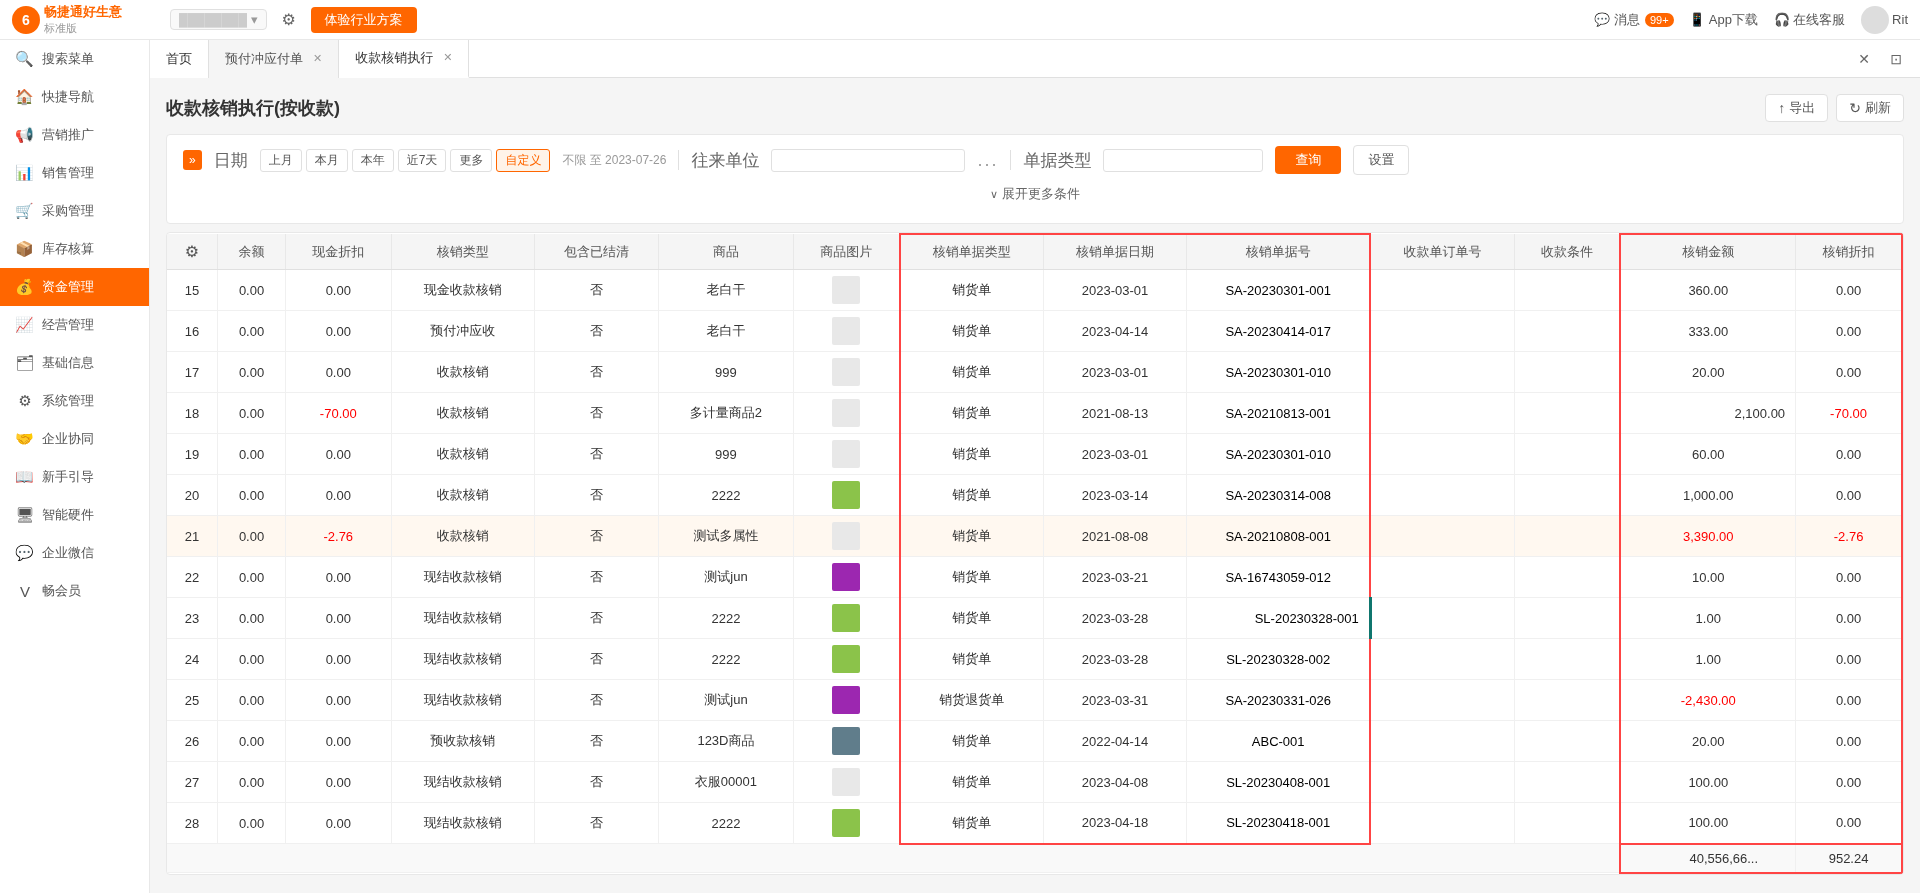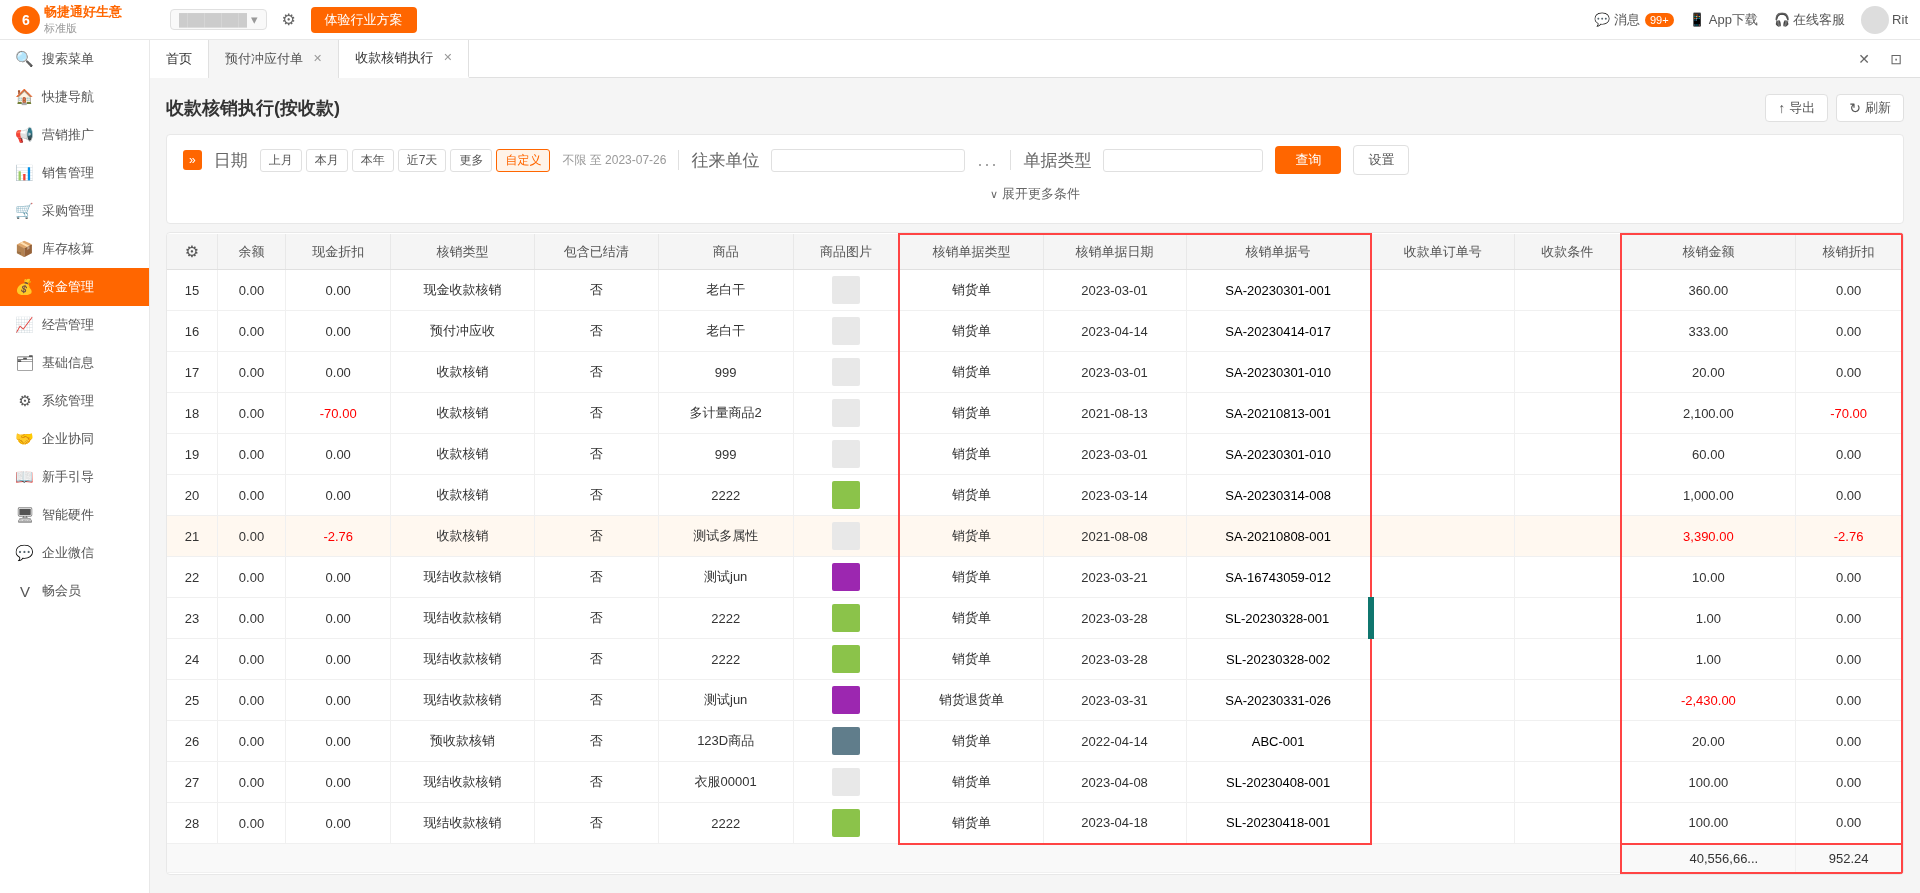--- a/index.html
+++ b/index.html
@@ -359,21 +359,21 @@
     <td>否</td>
     <td>多计量商品2</td>
     <td>
       <span style="display:inline-block;width:28px;height:28px;background:#e8e8e8;border-radius:2px;vertical-align:middle;"></span>
     </td>
     <td style="border-left:2px solid #ff4444;">销货单</td>
     <td style="">2021-08-13</td>
     <td style="border-right:2px solid #ff4444;"><a class="link-cell">SA-20210813-001</a></td>
     <td></td>
     <td></td>
-    <td style="border-left:2px solid #ff4444;" class="">2,100.00</td>
+    <td style="border-left:2px solid #ff4444;text-align:right;" class="">2,100.00</td>
     <td style="border-right:2px solid #ff4444;" class="negative">-70.00</td>
   </tr>
               <tr>
     <td>19</td>
     <td>0.00</td>
     <td class="">0.00</td>
     <td>收款核销</td>
     <td>否</td>
     <td>999</td>
     <td>
@@ -446,21 +446,21 @@
     <td>0.00</td>
     <td class="">0.00</td>
     <td>现结收款核销</td>
     <td>否</td>
     <td>2222</td>
     <td>
       <span style="display:inline-block;width:28px;height:28px;background:#8BC34A;border-radius:2px;vertical-align:middle;"></span>
     </td>
     <td style="border-left:2px solid #ff4444;">销货单</td>
     <td style="">2023-03-28</td>
-    <td style="border-right:6px solid #0f766e;"><a class="link-cell">SL-20230328-001</a></td>
+    <td style="border-right:3px solid #0f766e;text-align:right;"><a class="link-cell">SL-20230328-001</a></td>
     <td></td>
     <td></td>
     <td style="border-left:2px solid #ff4444;" class="">1.00</td>
     <td style="border-right:2px solid #ff4444;" class="">0.00</td>
   </tr>
               <tr>
     <td>24</td>
     <td>0.00</td>
     <td class="">0.00</td>
     <td>现结收款核销</td>

